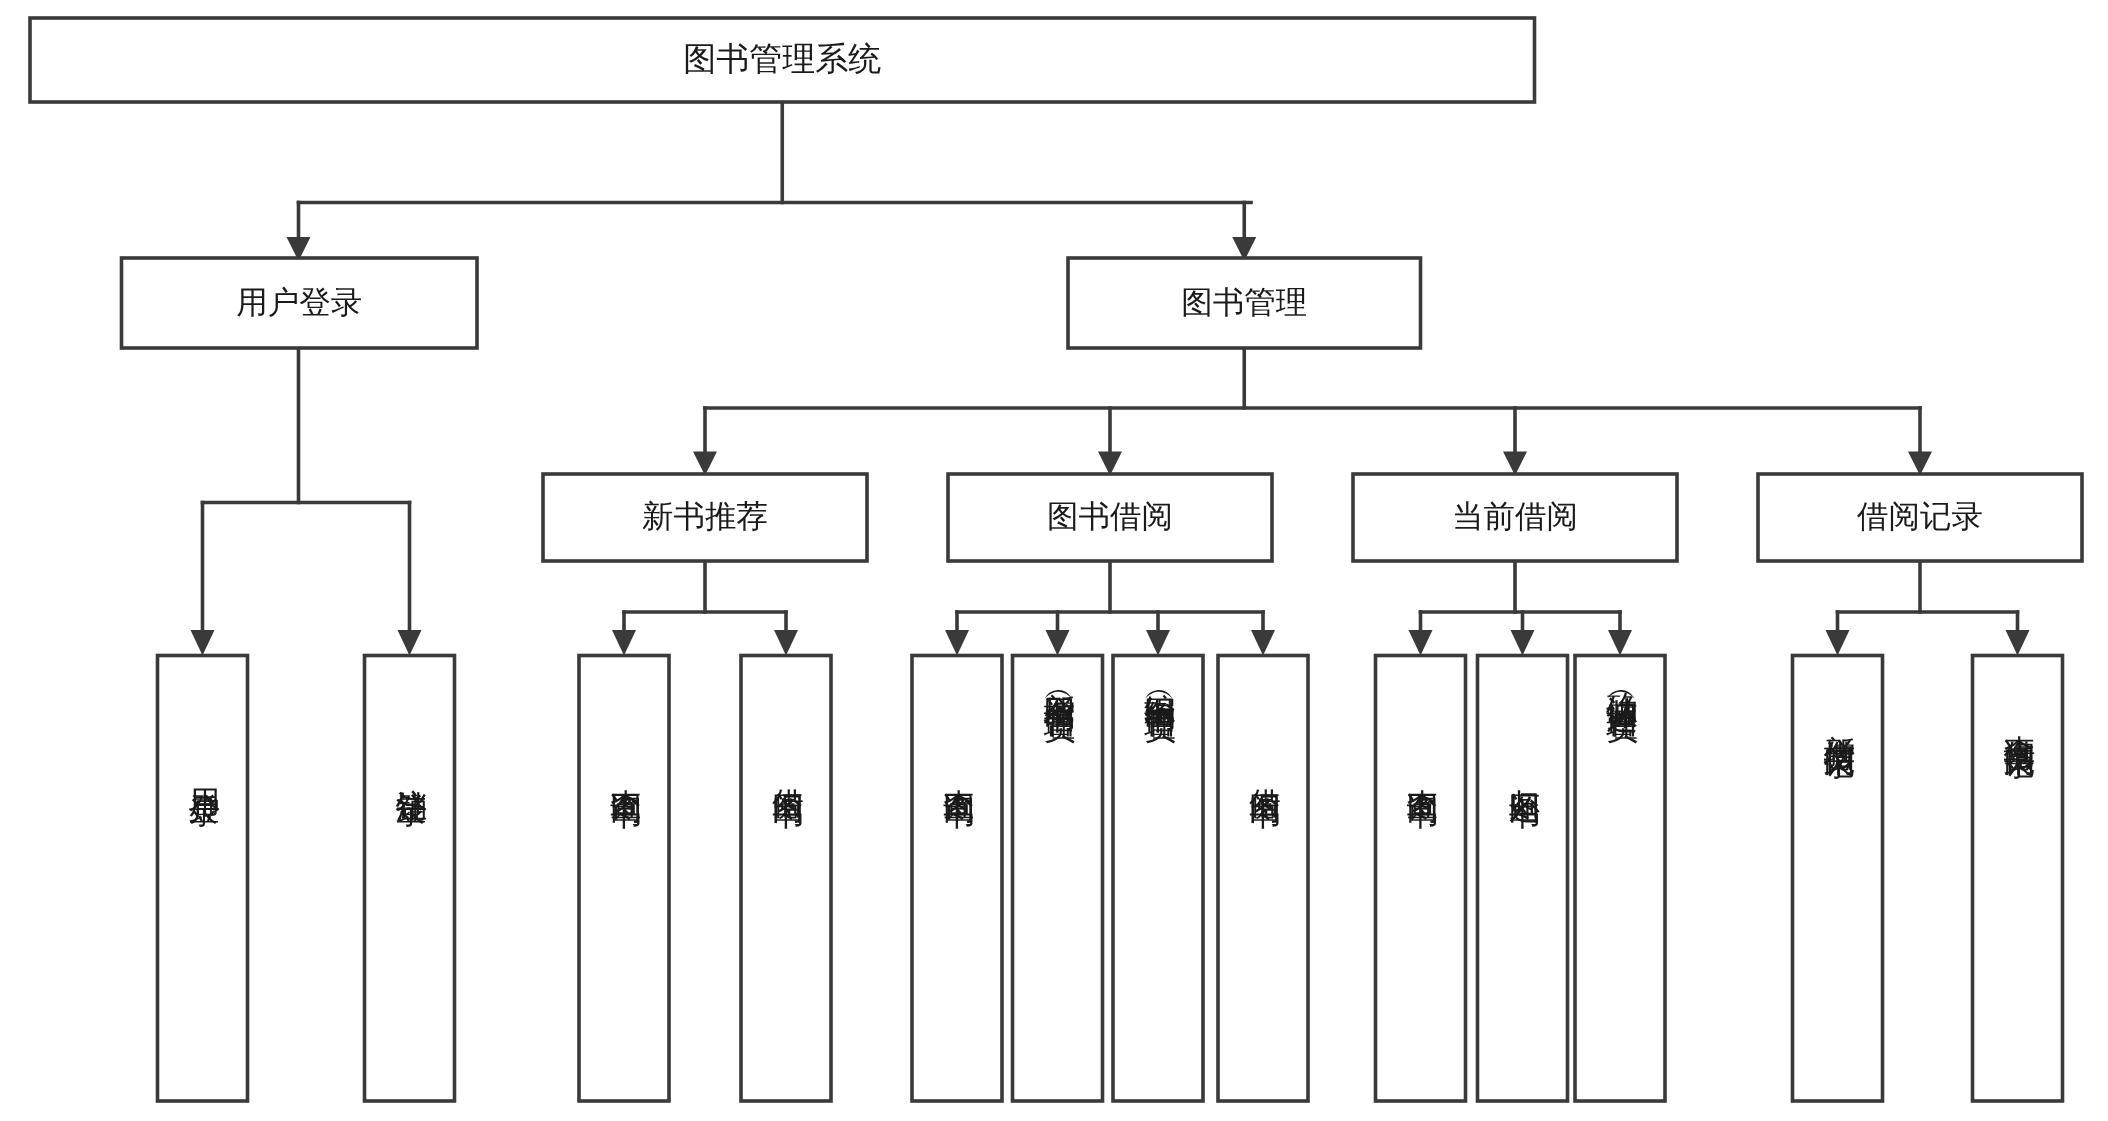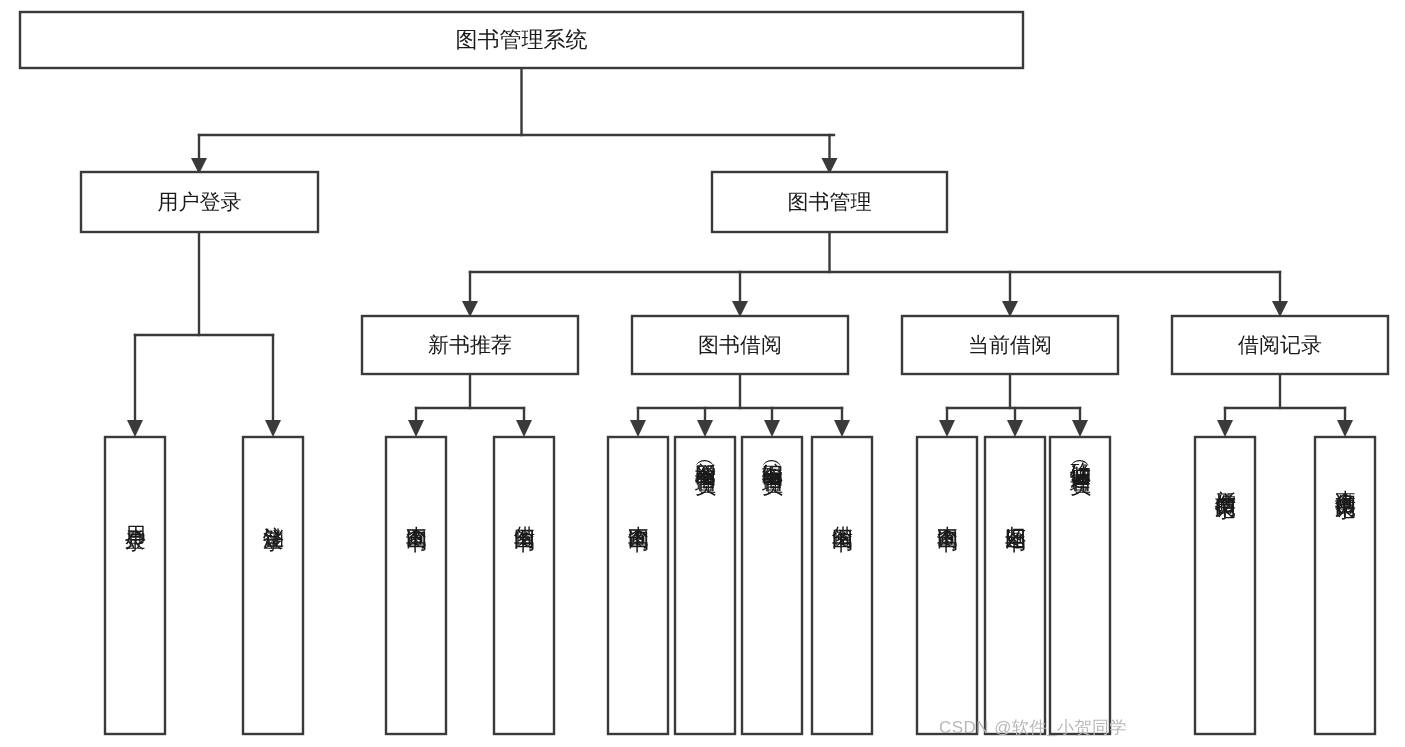--- a/index.html
+++ b/index.html
@@ -238,14 +238,13 @@
     <span class="leaf-label" style="margin-top:8px;">确认归还（管理员）</span>
   </div>
 
   <div class="leaf-label-wrap" style="left:1195px; top:437px; width:60px; height:297px;">
     <span class="leaf-label" style="margin-top:36px;">新增借阅记录</span>
   </div>
   <div class="leaf-label-wrap" style="left:1315px; top:437px; width:60px; height:297px;">
     <span class="leaf-label" style="margin-top:36px;">查询借阅记录</span>
   </div>
 
-  <div class="watermark">CSDN @软件_小贺同学</div>
 </div>
 
 </body></html>

